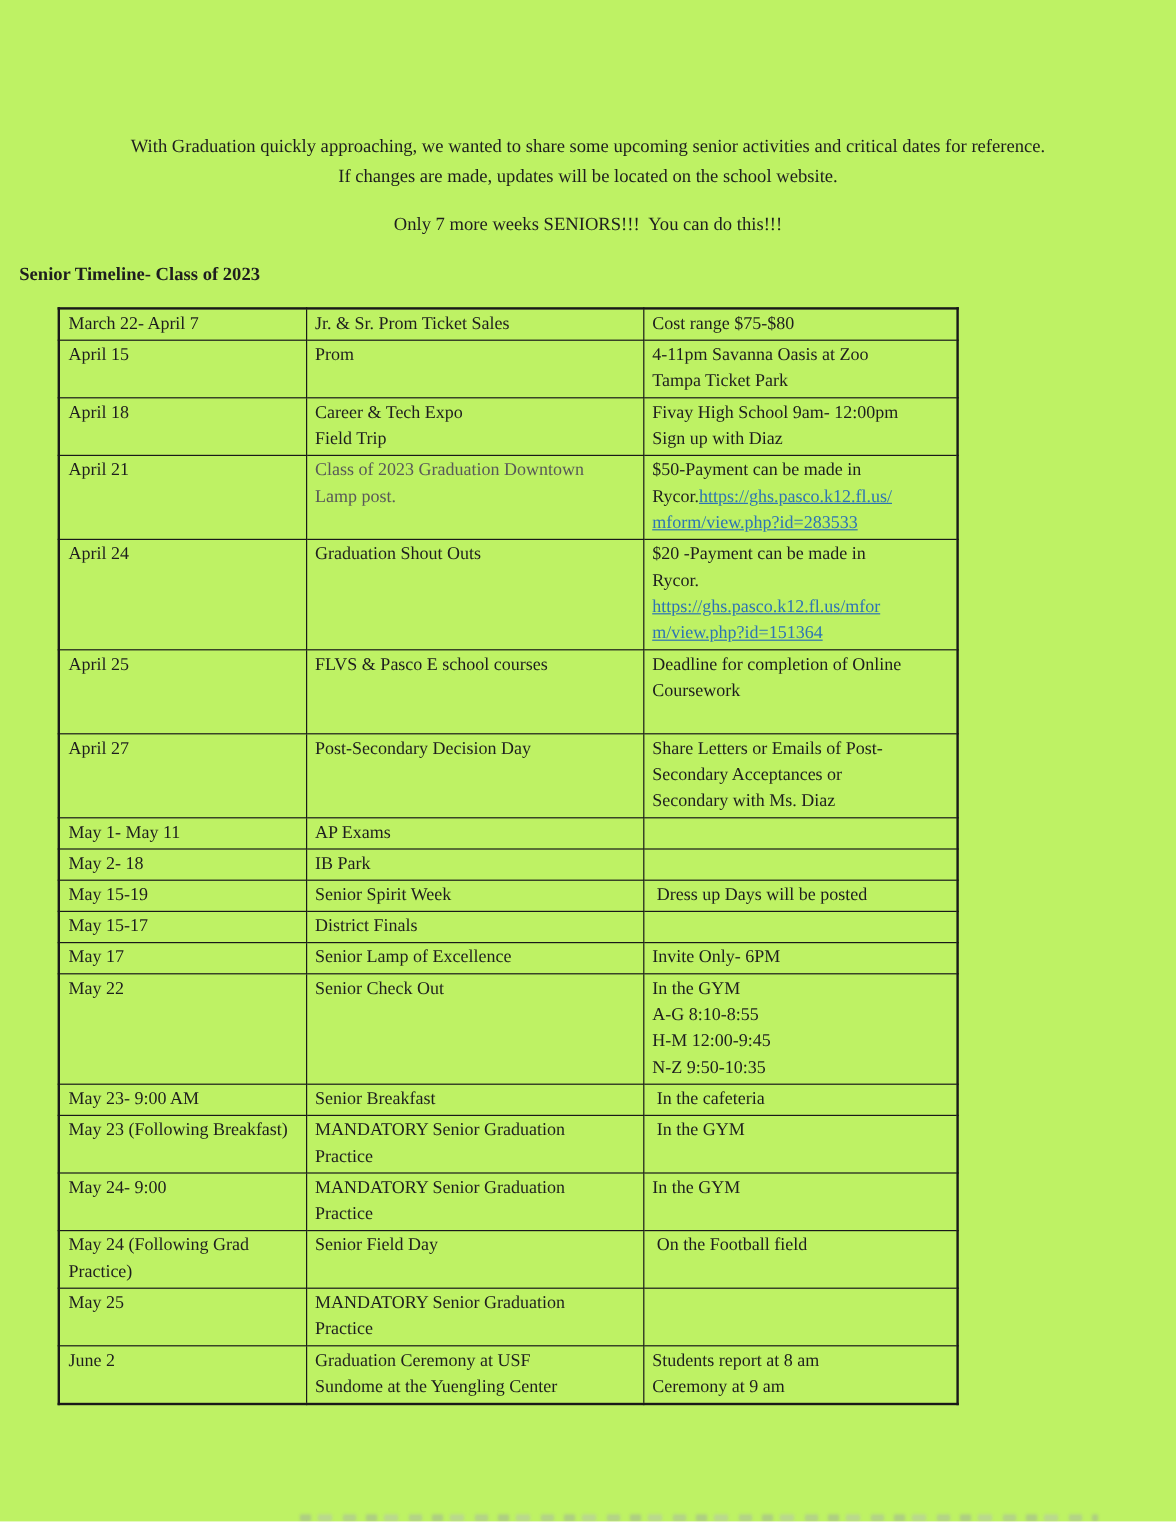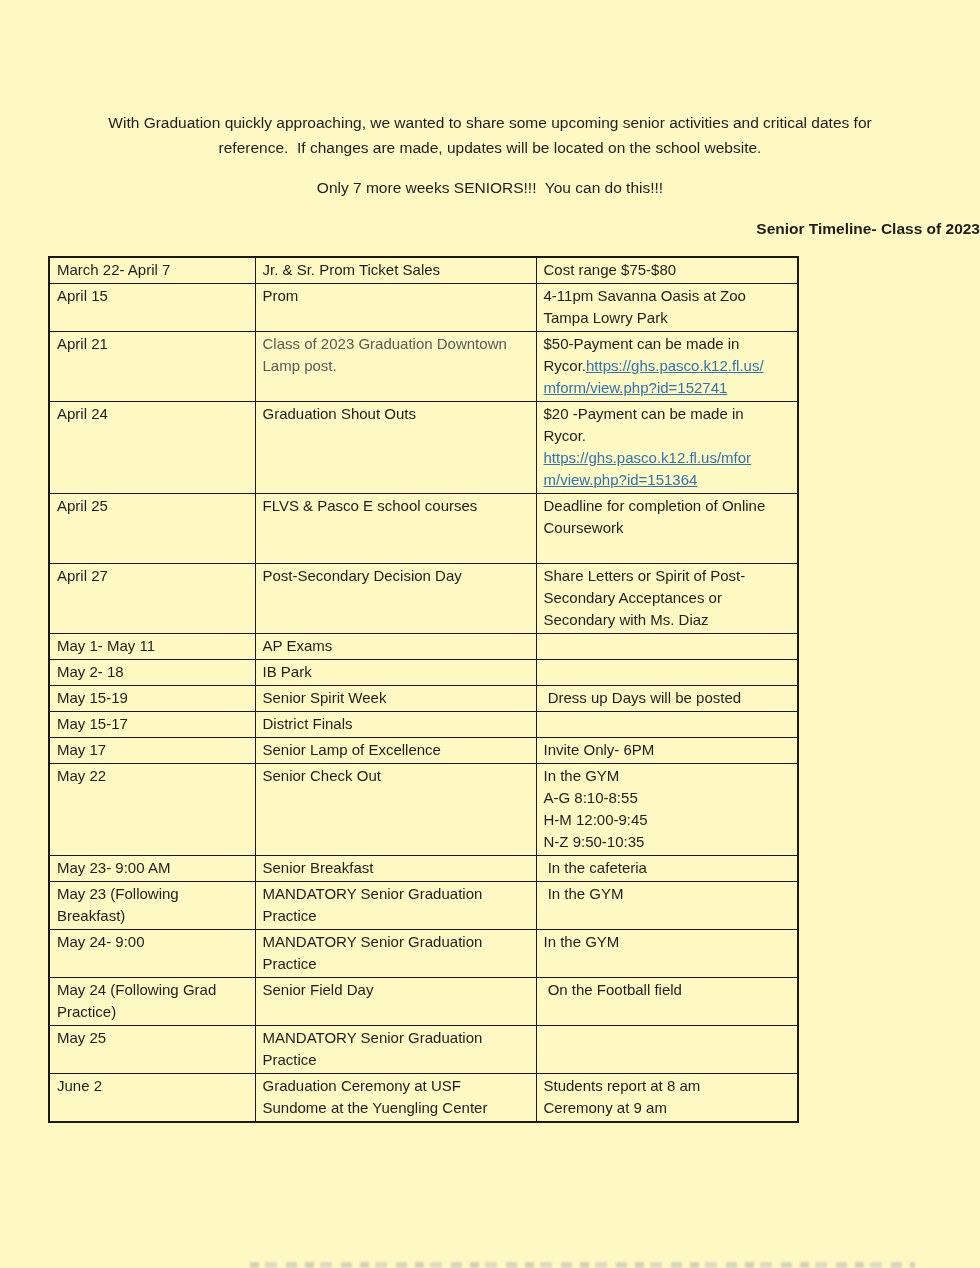--- a/index.html
+++ b/index.html
@@ -1,39 +1,39 @@
 <!DOCTYPE html>
 <html><head>
 <meta charset="utf-8">
 <style>
   html,body{margin:0;padding:0;background:#ffffff;}
   .page{
     position:relative;
     width:980px;height:1268px;
-    background:#fef9c3;
+    background:#bef264;
     overflow:hidden;
-    font-family:Liberation Sans, sans-serif;
+    font-family:Liberation Serif, serif;
     color:#1e1e1e;
   }
   .content{padding-top:110px;}
   .intro{
     width:772px;margin:0 auto;
     text-align:center;
     font-size:15.5px;line-height:25px;
     white-space:pre-wrap;
   }
   .motivation{
     margin-top:17px;
     text-align:center;
     font-size:15.5px;line-height:22px;
     white-space:pre-wrap;
   }
   .doc-title{
-    margin:19px 0 0 0;
-    text-align:right;
+    margin:19px 0 0 16px;
+    text-align:left;
     font-size:15.5px;line-height:22px;
     font-weight:bold;
   }
   table.timeline{
     border-collapse:collapse;
     table-layout:fixed;
     width:749px;
     margin:16px 0 0 48px;
     border:2px solid #191919;
   }
@@ -97,35 +97,48 @@
           </tr>
           <tr>
             <td>
               <div class="line"><span>April 15</span></div>
             </td>
             <td>
               <div class="line"><span>Prom</span></div>
             </td>
             <td>
               <div class="line"><span>4-11pm Savanna Oasis at Zoo</span></div>
-              <div class="line"><span>Tampa Lowry Park</span></div>
+              <div class="line"><span>Tampa Ticket Park</span></div>
+            </td>
+          </tr>
+          <tr>
+            <td>
+              <div class="line"><span>April 18</span></div>
+            </td>
+            <td>
+              <div class="line"><span>Career &amp; Tech Expo</span></div>
+              <div class="line"><span>Field Trip</span></div>
+            </td>
+            <td>
+              <div class="line"><span>Fivay High School 9am- 12:00pm</span></div>
+              <div class="line"><span>Sign up with Diaz</span></div>
             </td>
           </tr>
           <tr>
             <td>
               <div class="line"><span>April 21</span></div>
             </td>
             <td>
               <div class="line"><span class="muted">Class of 2023 Graduation Downtown</span></div>
               <div class="line"><span class="muted">Lamp post.</span></div>
             </td>
             <td>
               <div class="line"><span>$50-Payment can be made in</span></div>
               <div class="line"><span>Rycor.</span><span class="link">https://ghs.pasco.k12.fl.us/</span></div>
-              <div class="line"><span class="link">mform/view.php?id=152741</span></div>
+              <div class="line"><span class="link">mform/view.php?id=283533</span></div>
             </td>
           </tr>
           <tr>
             <td>
               <div class="line"><span>April 24</span></div>
             </td>
             <td>
               <div class="line"><span>Graduation Shout Outs</span></div>
             </td>
             <td>
@@ -149,21 +162,21 @@
             </td>
           </tr>
           <tr>
             <td>
               <div class="line"><span>April 27</span></div>
             </td>
             <td>
               <div class="line"><span>Post-Secondary Decision Day</span></div>
             </td>
             <td>
-              <div class="line"><span>Share Letters or Spirit of Post-</span></div>
+              <div class="line"><span>Share Letters or Emails of Post-</span></div>
               <div class="line"><span>Secondary Acceptances or</span></div>
               <div class="line"><span>Secondary with Ms. Diaz</span></div>
             </td>
           </tr>
           <tr>
             <td>
               <div class="line"><span>May 1- May 11</span></div>
             </td>
             <td>
               <div class="line"><span>AP Exams</span></div>

